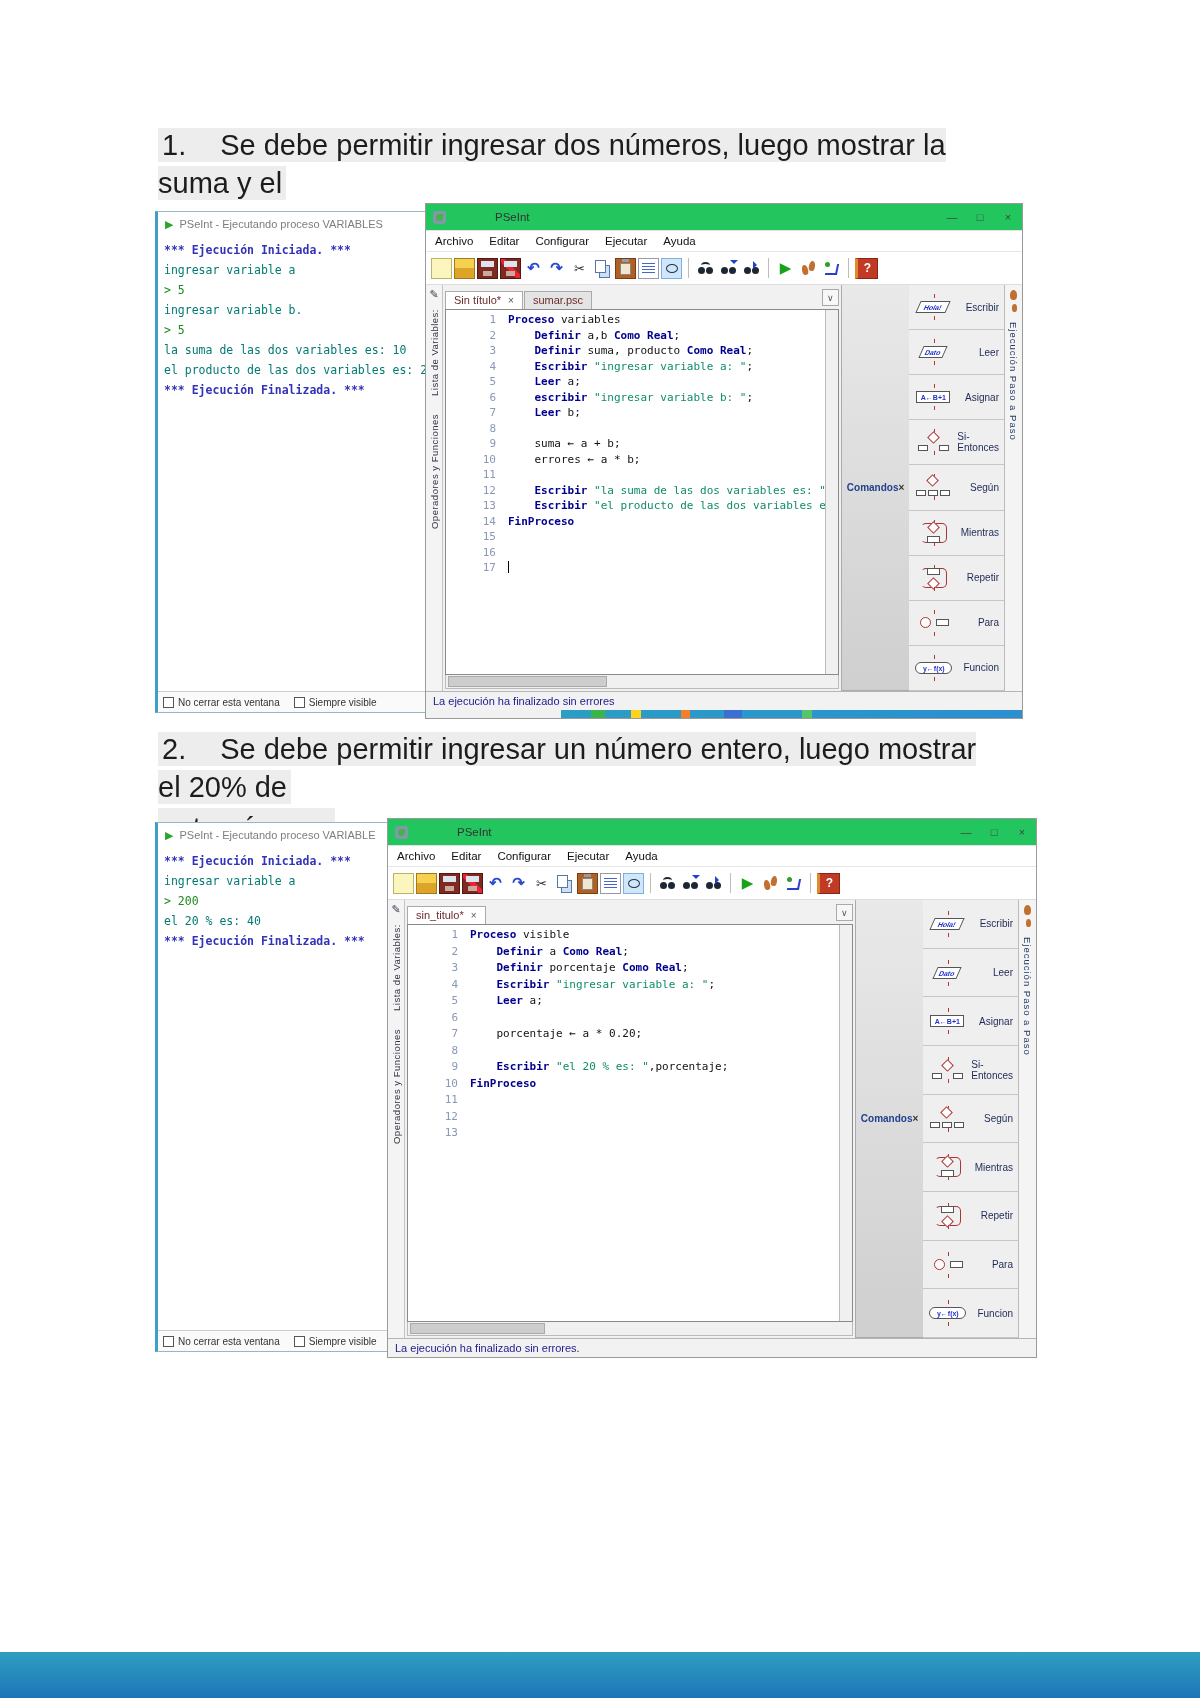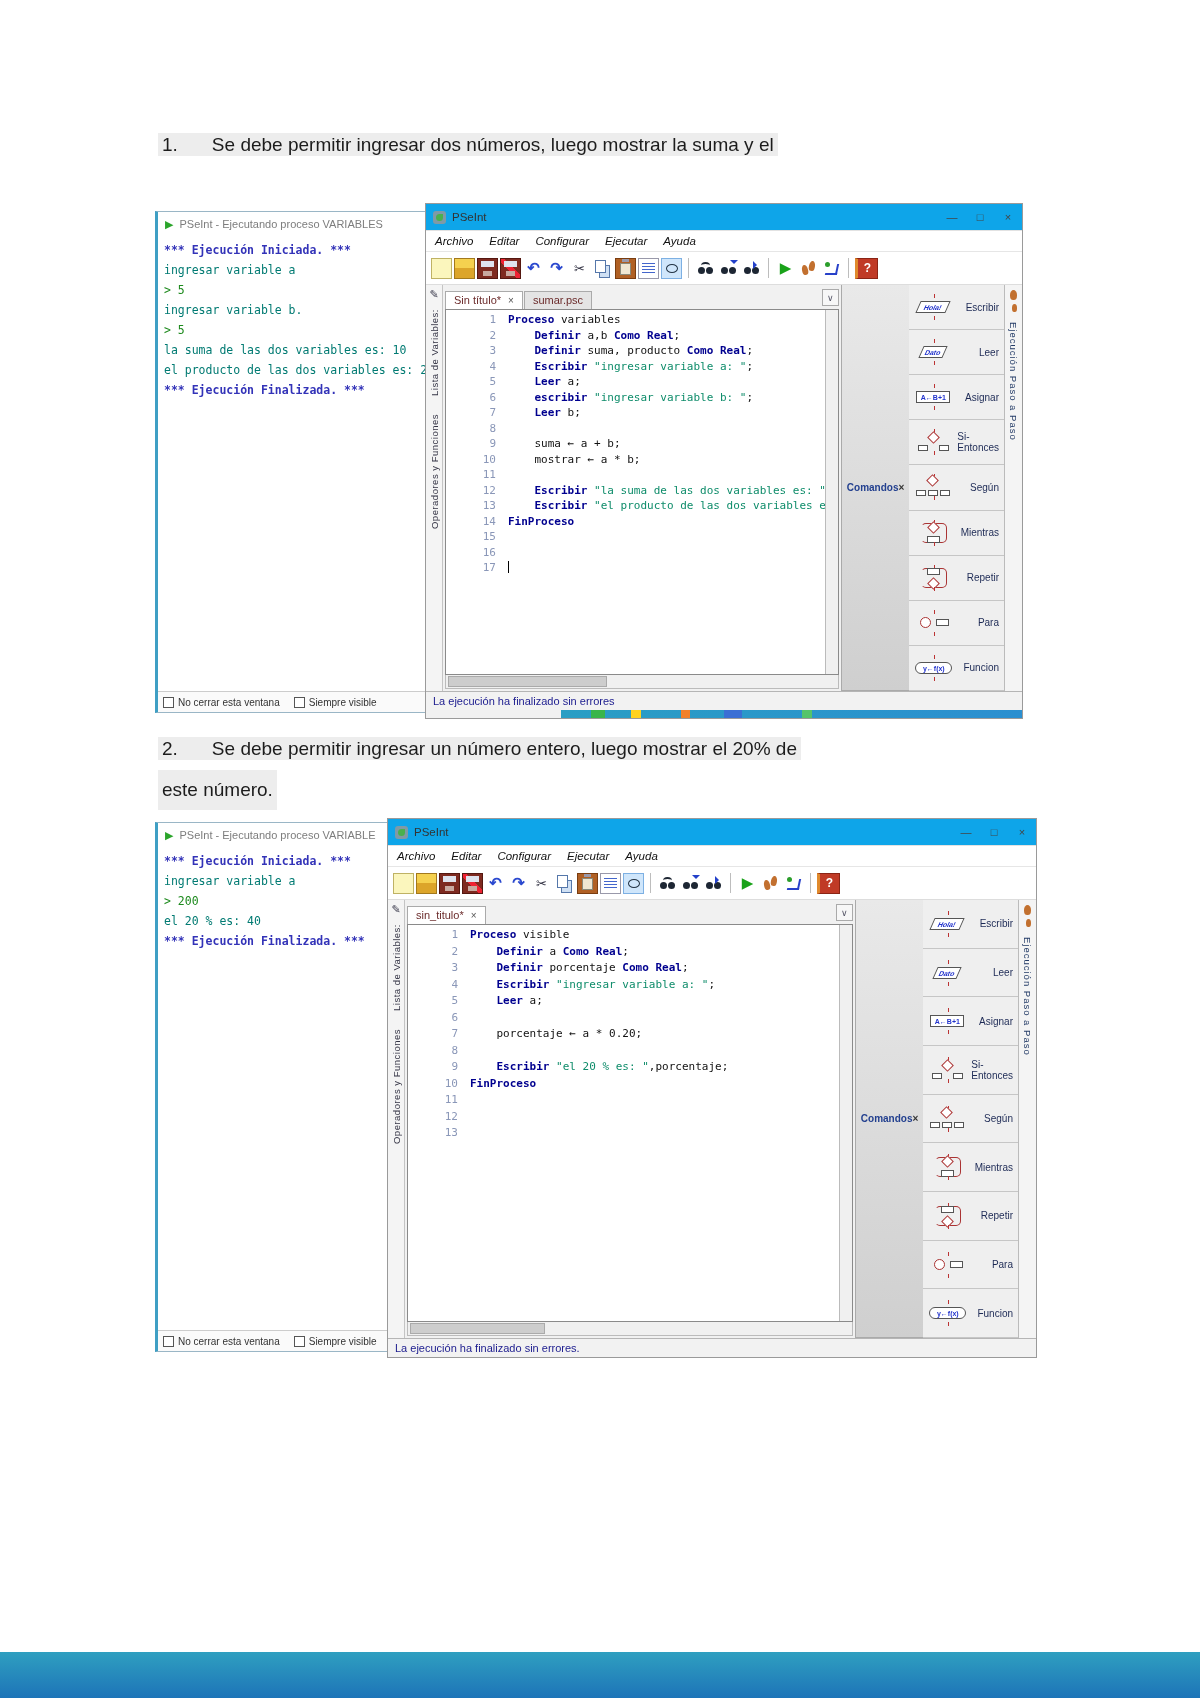--- a/index.html
+++ b/index.html
@@ -1,19 +1,19 @@
 <!DOCTYPE html>
 <html><head>
 <meta charset="utf-8">
 <style>
   html,body{margin:0;padding:0;background:#fff;}
   .page{position:relative;width:1200px;height:1698px;background:#fff;overflow:hidden;
         font-family:"Liberation Sans",sans-serif;}
   
-  .heading{position:absolute;width:830px;font-size:19px;line-height:38px;color:#1c1c1c;}
+  .heading{position:absolute;width:830px;font-size:29px;line-height:38px;color:#1c1c1c;}
   .hl{background:#ededed;padding:1px 4px;}
   .hnum{margin-right:34px;}
   .hline2{display:inline-block;margin-top:2px;}
   
   .shot{position:absolute;}
   
   .console{position:absolute;left:0;top:8px;bottom:6px;display:flex;flex-direction:column;
            background:#fff;border:1px solid #9ab6c6;border-left:3px solid #3f9fc4;}
   .c-title{height:24px;flex:0 0 auto;display:flex;align-items:center;padding-left:7px;}
   .playico{color:#2ba52b;font-size:11px;margin-right:6px;}
@@ -22,29 +22,29 @@
   .cline.sys{color:#3333b8;font-weight:bold;}
   .cline.out{color:#007a72;}
   .cline.in{color:#1d8a1d;}
   .c-foot{flex:0 0 auto;height:20px;display:flex;align-items:center;gap:14px;padding-left:5px;
           border-top:1px solid #ccc;background:#fafafa;font-size:10px;color:#333;}
   .cb{display:inline-flex;align-items:center;cursor:pointer;}
   .cbbox{width:9px;height:9px;border:1px solid #555;background:#fff;margin-right:4px;font-style:normal;}
   
   .ide{position:absolute;top:0;bottom:0;right:0;display:flex;flex-direction:column;
        background:#f1f1f1;border:1px solid #9a9a9a;}
-  .t-bar{flex:0 0 26px;display:flex;align-items:center;background:#0ea5e9;padding-left:7px;border-bottom:1px solid #e2e2e2;}
+  .t-bar{flex:0 0 26px;display:flex;align-items:center;background:#22c55e;padding-left:7px;border-bottom:1px solid #e2e2e2;gap:43px;}
   .logo{width:13px;height:13px;margin-right:6px;background:#7f9aa6;border-radius:3px;position:relative;}
   .logo::after{content:"";position:absolute;left:3px;top:3px;width:7px;height:7px;background:#49b04e;border-radius:50% 0 50% 50%;}
   .t-title{font-size:11.5px;color:#333;}
   .wbtns{margin-left:auto;display:flex;}
   .wbtn{width:28px;text-align:center;color:#444;font-size:11px;cursor:pointer;}
   .m-bar{flex:0 0 20px;display:flex;align-items:center;gap:16px;background:#fff;padding-left:9px;
          font-size:11.5px;color:#111;border-bottom:1px solid #e6e6e6;}
-  .mitem{cursor:pointer;font-style:italic;}
+  .mitem{cursor:pointer;}
   .tool-bar{flex:0 0 32px;display:flex;align-items:center;background:#fff;padding-left:4px;border-bottom:1px solid #ddd;}
   
   .ti{width:19px;height:19px;margin:2px 1px;position:relative;display:inline-flex;align-items:center;
       justify-content:center;border:1px solid transparent;cursor:pointer;flex:0 0 auto;}
   .tsep{width:1px;height:20px;background:#bdbdbd;margin:0 5px;flex:0 0 auto;}
   .i-new-file{background:#fbf6bd;border-color:#bfb264;}
   .i-open-file{background:linear-gradient(180deg,#f5d14f 50%,#dca52a 50%);border-color:#a3791d;}
   .i-save,.i-save-all{background:#7e2a20;border-color:#541710;}
   .i-save::before,.i-save-all::before{content:"";position:absolute;left:3px;right:3px;top:2px;height:6px;background:#dfe3ee;}
   .i-save::after,.i-save-all::after{content:"";position:absolute;left:5px;right:5px;bottom:2px;height:5px;background:#c9a9a0;}
@@ -260,21 +260,21 @@
             <div class="code">
                 <div class="cl"><span class="ln">1</span><span class="seg k">Proceso</span><span class="seg t"> variables</span></div>
                 <div class="cl"><span class="ln">2</span><span class="seg t">    </span><span class="seg k">Definir</span><span class="seg t"> a,b </span><span class="seg k">Como Real</span><span class="seg t">;</span></div>
                 <div class="cl"><span class="ln">3</span><span class="seg t">    </span><span class="seg k">Definir</span><span class="seg t"> suma, producto </span><span class="seg k">Como Real</span><span class="seg t">;</span></div>
                 <div class="cl"><span class="ln">4</span><span class="seg t">    </span><span class="seg k">Escribir</span><span class="seg t"> </span><span class="seg s">"ingresar variable a: "</span><span class="seg t">;</span></div>
                 <div class="cl"><span class="ln">5</span><span class="seg t">    </span><span class="seg k">Leer</span><span class="seg t"> a;</span></div>
                 <div class="cl"><span class="ln">6</span><span class="seg t">    </span><span class="seg k">escribir</span><span class="seg t"> </span><span class="seg s">"ingresar variable b: "</span><span class="seg t">;</span></div>
                 <div class="cl"><span class="ln">7</span><span class="seg t">    </span><span class="seg k">Leer</span><span class="seg t"> b;</span></div>
                 <div class="cl"><span class="ln">8</span></div>
                 <div class="cl"><span class="ln">9</span><span class="seg t">    suma ← a + b;</span></div>
-                <div class="cl"><span class="ln">10</span><span class="seg t">    mostrar ← a * b;</span></div>
+                <div class="cl"><span class="ln">10</span><span class="seg t">    errores ← a * b;</span></div>
                 <div class="cl"><span class="ln">11</span></div>
                 <div class="cl"><span class="ln">12</span><span class="seg t">    </span><span class="seg k">Escribir</span><span class="seg t"> </span><span class="seg s">"la suma de las dos variables es: "</span><span class="seg t">,suma;</span></div>
                 <div class="cl"><span class="ln">13</span><span class="seg t">    </span><span class="seg k">Escribir</span><span class="seg t"> </span><span class="seg s">"el producto de las dos variables es: "</span><span class="seg t">,producto;</span></div>
                 <div class="cl"><span class="ln">14</span><span class="seg k">FinProceso</span></div>
                 <div class="cl"><span class="ln">15</span></div>
                 <div class="cl"><span class="ln">16</span></div>
                 <div class="cl"><span class="ln">17</span><span class="cur"></span></div>
               </div>
             <div class="vscroll"></div>
           </div>

